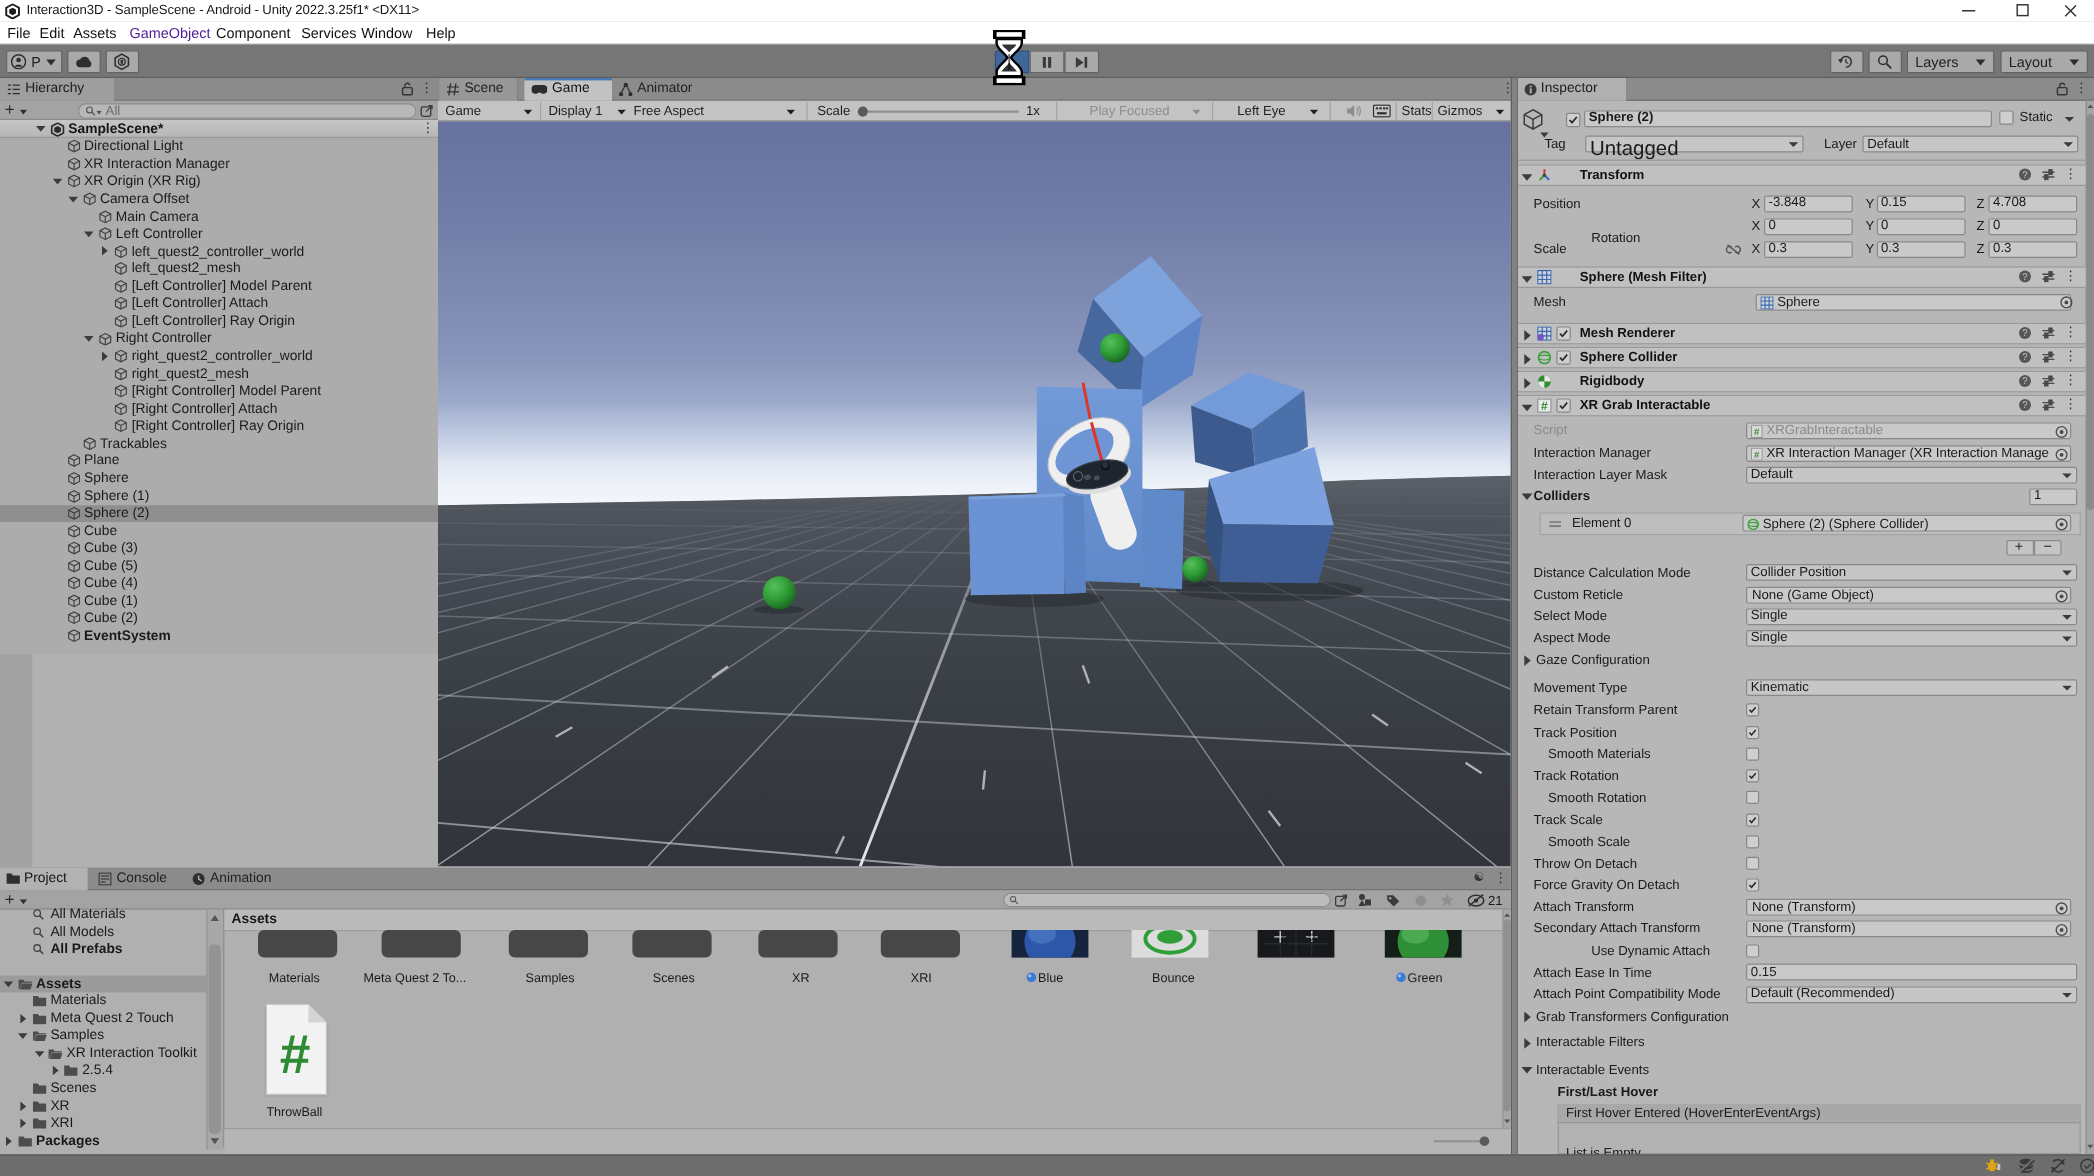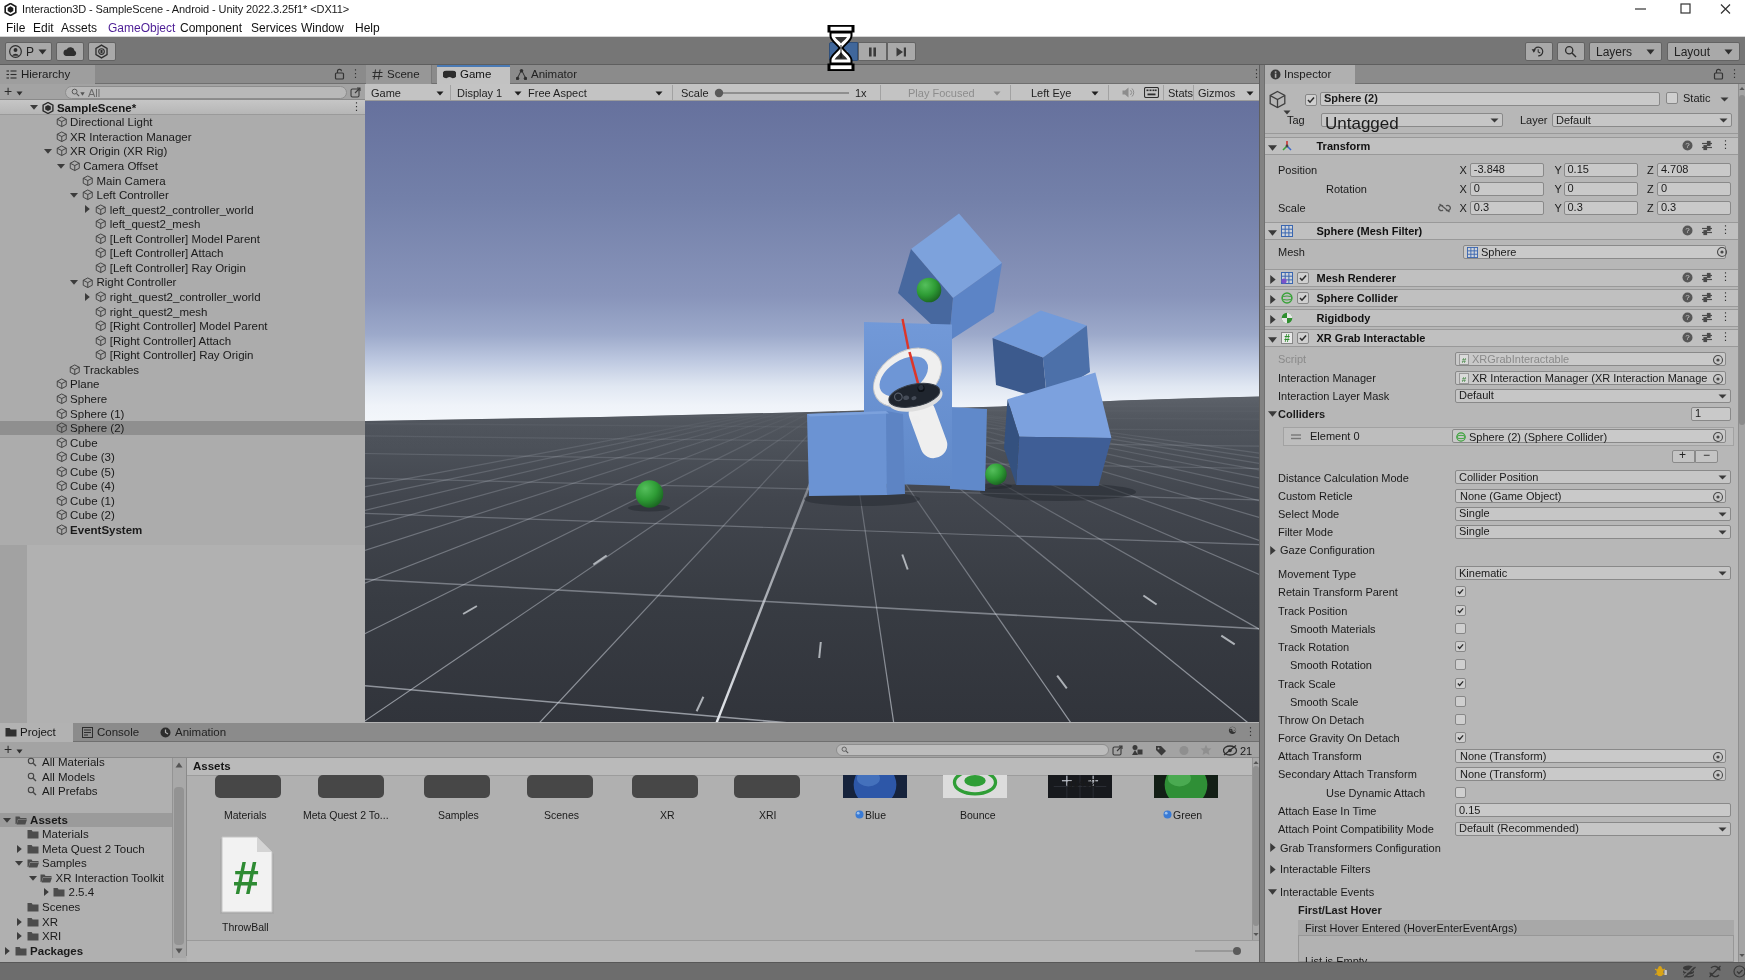--- a/index.html
+++ b/index.html
@@ -656,21 +656,21 @@
 <div style="position:absolute;left:1278px;top:164px;font-size:11px;color:#1a1a1a;">Position</div>
 <div style="position:absolute;left:1459.5px;top:164px;font-size:11px;color:#1a1a1a;">X</div>
 <div style="position:absolute;left:1469.8px;top:162.5px;width:74px;height:14px;background:#c9c9c9;border:1px solid #898989;border-radius:2px;"></div>
 <div style="position:absolute;left:1473.8px;top:163.0px;font-size:11px;font-weight:normal;color:#1a1a1a;">-3.848</div>
 <div style="position:absolute;left:1554.6px;top:164px;font-size:11px;color:#1a1a1a;">Y</div>
 <div style="position:absolute;left:1563.5px;top:162.5px;width:74px;height:14px;background:#c9c9c9;border:1px solid #898989;border-radius:2px;"></div>
 <div style="position:absolute;left:1567.5px;top:163.0px;font-size:11px;font-weight:normal;color:#1a1a1a;">0.15</div>
 <div style="position:absolute;left:1647px;top:164px;font-size:11px;color:#1a1a1a;">Z</div>
 <div style="position:absolute;left:1656.9px;top:162.5px;width:74px;height:14px;background:#c9c9c9;border:1px solid #898989;border-radius:2px;"></div>
 <div style="position:absolute;left:1660.9px;top:163.0px;font-size:11px;font-weight:normal;color:#1a1a1a;">4.708</div>
-<div style="position:absolute;left:1278px;top:183px;font-size:11px;color:#1a1a1a;padding-left:48px;">Rotation</div>
+<div style="position:absolute;left:1278px;top:193px;font-size:11px;color:#1a1a1a;padding-left:48px;">Rotation</div>
 <div style="position:absolute;left:1459.5px;top:183px;font-size:11px;color:#1a1a1a;">X</div>
 <div style="position:absolute;left:1469.8px;top:181.5px;width:74px;height:14px;background:#c9c9c9;border:1px solid #898989;border-radius:2px;"></div>
 <div style="position:absolute;left:1473.8px;top:182.0px;font-size:11px;font-weight:normal;color:#1a1a1a;">0</div>
 <div style="position:absolute;left:1554.6px;top:183px;font-size:11px;color:#1a1a1a;">Y</div>
 <div style="position:absolute;left:1563.5px;top:181.5px;width:74px;height:14px;background:#c9c9c9;border:1px solid #898989;border-radius:2px;"></div>
 <div style="position:absolute;left:1567.5px;top:182.0px;font-size:11px;font-weight:normal;color:#1a1a1a;">0</div>
 <div style="position:absolute;left:1647px;top:183px;font-size:11px;color:#1a1a1a;">Z</div>
 <div style="position:absolute;left:1656.9px;top:181.5px;width:74px;height:14px;background:#c9c9c9;border:1px solid #898989;border-radius:2px;"></div>
 <div style="position:absolute;left:1660.9px;top:182.0px;font-size:11px;font-weight:normal;color:#1a1a1a;">0</div>
 <div style="position:absolute;left:1278px;top:202px;font-size:11px;color:#1a1a1a;">Scale</div>
@@ -908,21 +908,21 @@
 <svg class="ab" style="left:1712px;top:490.5px" width="12" height="12" viewBox="0 0 12 12">
     <circle cx="6" cy="6" r="4.5" fill="none" stroke="#4a4a4a" stroke-width="1.1"></circle>
     <circle cx="6" cy="6" r="1.6" fill="#4a4a4a"></circle>
   </svg>
 <div style="position:absolute;left:1278px;top:508px;font-size:11px;font-weight:normal;color:#1a1a1a;">Select Mode</div>
 <div style="position:absolute;left:1455px;top:506.5px;width:276px;height:14px;background:#c6c6c6;border:1px solid #898989;border-radius:2px;"></div>
 <div style="position:absolute;left:1459px;top:507.0px;font-size:11px;font-weight:normal;color:#1a1a1a;">Single</div>
 <svg class="ab" style="left:1718px;top:512px" width="9" height="5" viewBox="0 0 9 5">
     <polygon points="0.5,0.5 8.5,0.5 4.5,4.5" fill="#3a3a3a"></polygon>
   </svg>
-<div style="position:absolute;left:1278px;top:526.3px;font-size:11px;font-weight:normal;color:#1a1a1a;">Filter Mode</div>
+<div style="position:absolute;left:1278px;top:526.3px;font-size:11px;font-weight:normal;color:#1a1a1a;">Aspect Mode</div>
 <div style="position:absolute;left:1455px;top:524.8px;width:276px;height:14px;background:#c6c6c6;border:1px solid #898989;border-radius:2px;"></div>
 <div style="position:absolute;left:1459px;top:525.3px;font-size:11px;font-weight:normal;color:#1a1a1a;">Single</div>
 <svg class="ab" style="left:1718px;top:530px" width="9" height="5" viewBox="0 0 9 5">
     <polygon points="0.5,0.5 8.5,0.5 4.5,4.5" fill="#3a3a3a"></polygon>
   </svg>
 <svg style="position:absolute;left:1267.5px;top:545.9px" width="9" height="9" viewBox="0 0 9 9">
     <polygon points="2.25,0 7.6499999999999995,4.5 2.25,9" fill="#3a3a3a"></polygon>
   </svg>
 <div style="position:absolute;left:1280px;top:544.4px;font-size:11px;font-weight:normal;color:#1a1a1a;">Gaze Configuration</div>
 <div style="position:absolute;left:1278px;top:567.6px;font-size:11px;font-weight:normal;color:#1a1a1a;">Movement Type</div>
@@ -1069,21 +1069,21 @@
 <div style="position:absolute;left:42.0px;top:756.4px;font-size:11.5px;font-weight:normal;color:#1a1a1a;">All Materials</div>
 <svg style="position:absolute;left:26.5px;top:771.8px" width="10" height="10" viewBox="0 0 10 10">
     <circle cx="4" cy="4" r="2.7" fill="none" stroke="#444" stroke-width="1.1"></circle>
     <line x1="6.2" y1="6.2" x2="9" y2="9" stroke="#444" stroke-width="1.3"></line>
   </svg>
 <div style="position:absolute;left:42.0px;top:770.8px;font-size:11.5px;font-weight:normal;color:#1a1a1a;">All Models</div>
 <svg style="position:absolute;left:26.5px;top:786.2px" width="10" height="10" viewBox="0 0 10 10">
     <circle cx="4" cy="4" r="2.7" fill="none" stroke="#444" stroke-width="1.1"></circle>
     <line x1="6.2" y1="6.2" x2="9" y2="9" stroke="#444" stroke-width="1.3"></line>
   </svg>
-<div style="position:absolute;left:42.0px;top:785.2px;font-size:11.5px;font-weight:normal;color:#1a1a1a;">All Prefabs</div>
+<div style="position:absolute;left:42.0px;top:785.2px;font-size:11.5px;font-weight:bold;color:#1a1a1a;">All Prefabs</div>
 <div style="position:absolute;left:0;top:812.5px;width:172px;height:14.5px;background:#9b9b9b;"></div>
 <svg style="position:absolute;left:14.6px;top:814.5px" width="12" height="10" viewBox="0 0 12 10">
     <path d="M0.5 1.5 L4.5 1.5 L5.5 3 L11.5 3 L11.5 4 L3 4 L1.5 9 L0.5 9 Z" fill="#4c4c4c"></path>
     <path d="M3.2 4.6 L12 4.6 L10.3 9.5 L1.6 9.5 Z" fill="#4c4c4c"></path>
   </svg>
 <svg style="position:absolute;left:3.0999999999999996px;top:815.5px" width="8" height="8" viewBox="0 0 8 8">
     <polygon points="0,2.0 8,2.0 4.0,6.8" fill="#3c3c3c"></polygon>
   </svg>
 <div style="position:absolute;left:30.1px;top:813.5px;font-size:11.5px;font-weight:bold;color:#1a1a1a;">Assets</div>
 <svg style="position:absolute;left:26.5px;top:829px" width="12" height="10" viewBox="0 0 12 10">

